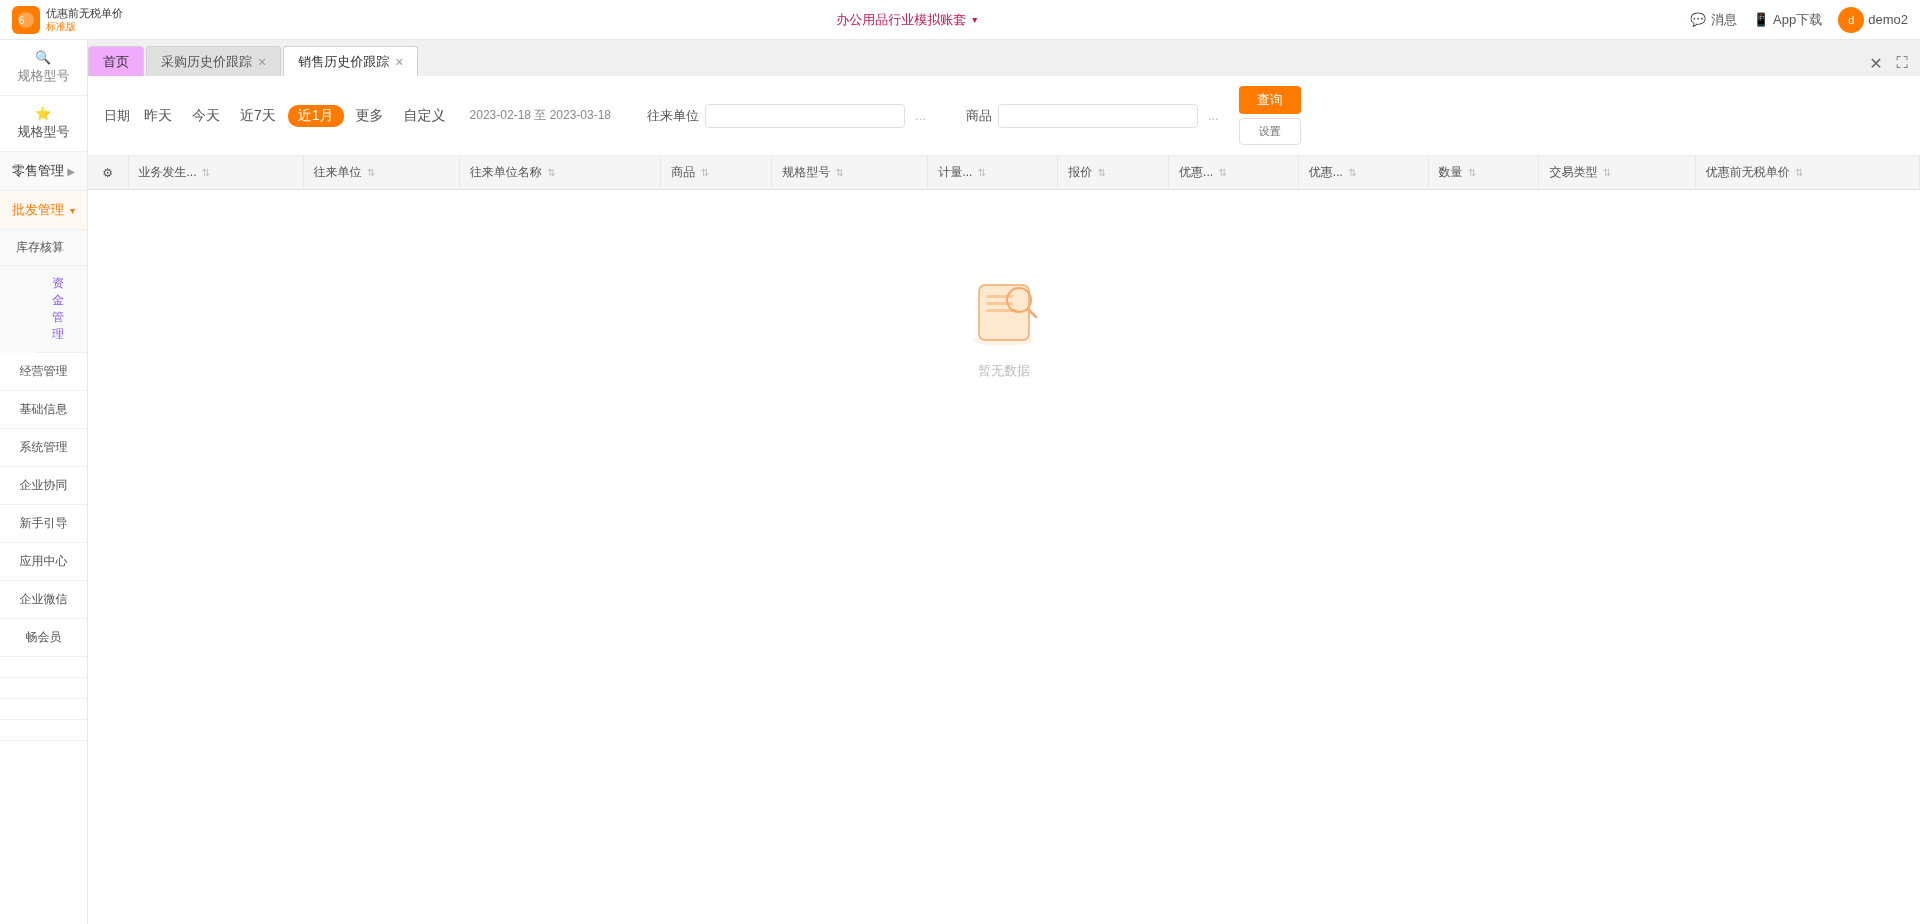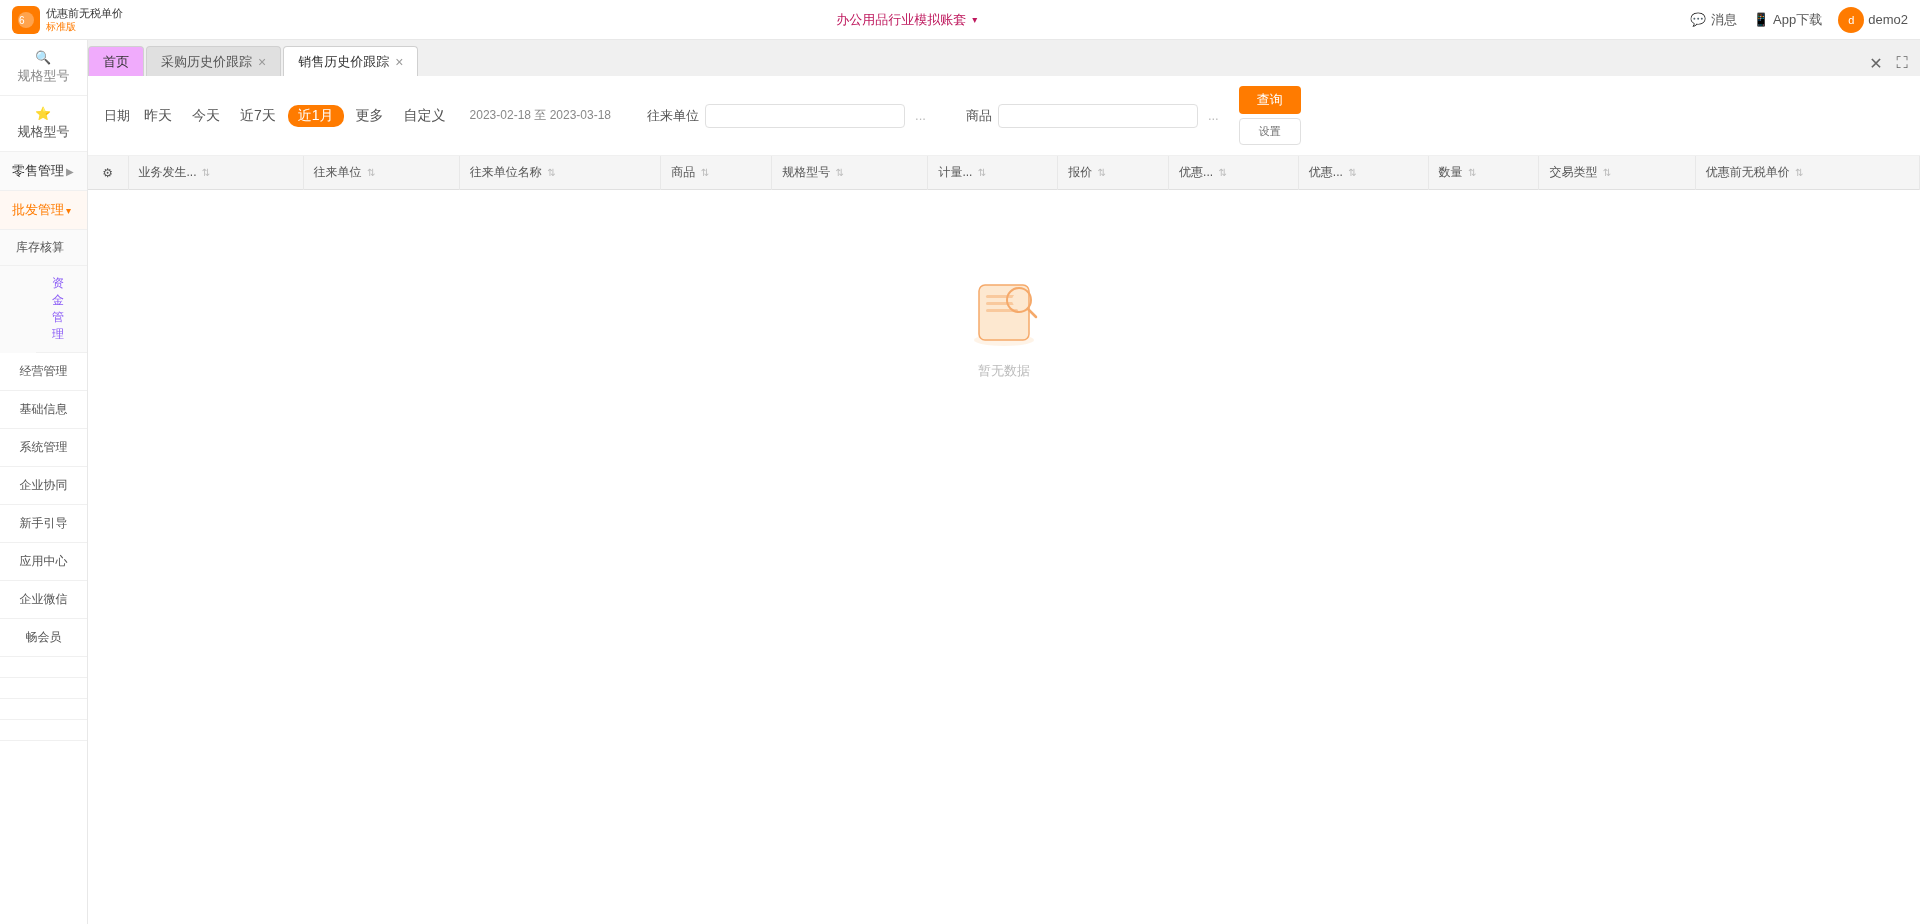--- a/index.html
+++ b/index.html
@@ -87,20 +87,21 @@
       align-items: center;
       cursor: pointer;
       color: #555;
       font-size: 12px;
       text-align: center;
       border-bottom: 1px solid #f0f0f0;
       gap: 2px;
     }
     .sidebar-item.section-header {
       flex-direction: row;
+      justify-content: space-between;
       padding: 10px 12px;
       background: #fafafa;
       font-size: 13px;
       color: #333;
       font-weight: 500;
     }
 
     
     .sidebar-sub { background: #fafafa; }
     .sidebar-sub-item {

